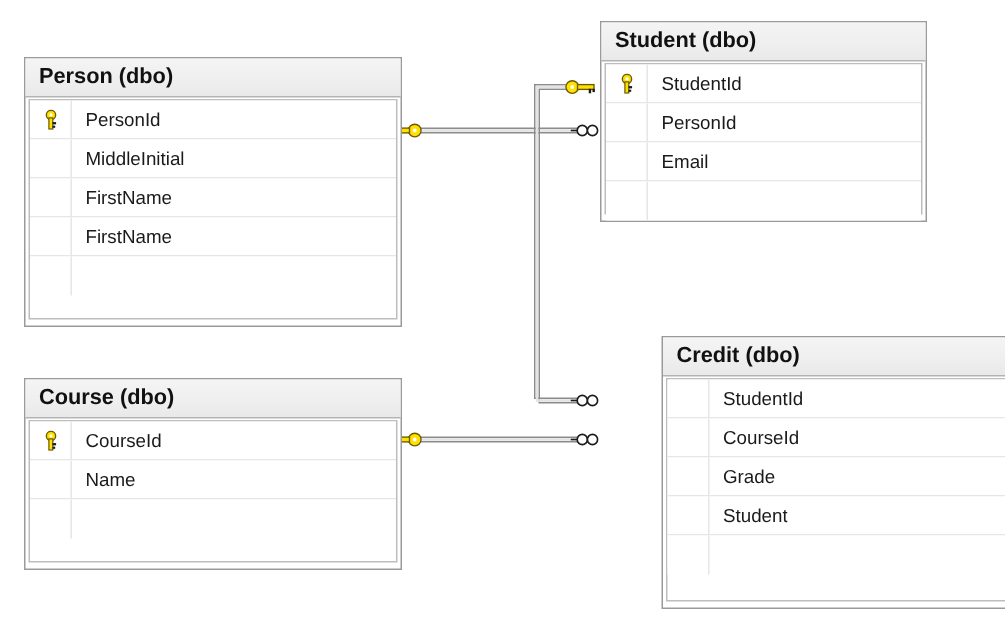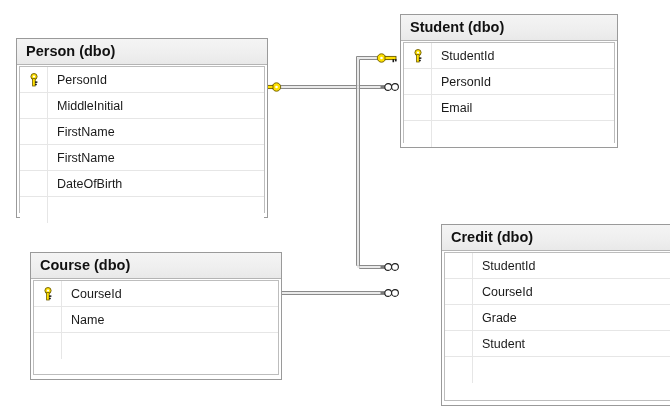--- a/index.html
+++ b/index.html
@@ -195,24 +195,20 @@
             <div class="field-name">MiddleInitial</div>
           </div>
           <div class="field-row">
             <div class="key-cell"></div>
             <div class="field-name">FirstName</div>
           </div>
           <div class="field-row">
             <div class="key-cell"></div>
             <div class="field-name">FirstName</div>
           </div>
-          <div class="field-row">
-            <div class="key-cell"></div>
-            <div class="field-name">DateOfBirth</div>
-          </div>
           <div class="field-row empty-row">
             <div class="key-cell"></div>
             <div class="field-name"></div>
           </div>
         </div>
       </div>
       <div class="table-box" style="left: 400px; top: 14px; width: 218px; height: 134px;">
         <div class="table-header">Student (dbo)</div>
         <div class="table-grid">
           <div class="field-row">
@@ -234,21 +230,21 @@
           <div class="field-row">
             <div class="key-cell"></div>
             <div class="field-name">Email</div>
           </div>
           <div class="field-row empty-row">
             <div class="key-cell"></div>
             <div class="field-name"></div>
           </div>
         </div>
       </div>
-      <div class="table-box" style="left: 30px; top: 252px; width: 252px; height: 128px;">
+      <div class="table-box" style="left: 16px; top: 252px; width: 252px; height: 128px;">
         <div class="table-header">Course (dbo)</div>
         <div class="table-grid">
           <div class="field-row">
             <div class="key-cell">
               <svg class="pk-icon" viewBox="0 0 12 14">
                 <circle cx="6" cy="3.6" r="3.1" fill="#ffe000" stroke="#6b5a00" stroke-width="0.9"></circle>
                 <circle cx="6" cy="3.6" r="1.1" fill="#ffffff"></circle>
                 <rect x="4.6" y="5.6" width="2.6" height="7.4" fill="#ffe000" stroke="#6b5a00" stroke-width="0.8"></rect>
                 <rect x="7.0" y="8.4" width="2.4" height="1.5" fill="#1c1c1c"></rect>
                 <rect x="7.0" y="10.8" width="1.8" height="1.4" fill="#1c1c1c"></rect>

